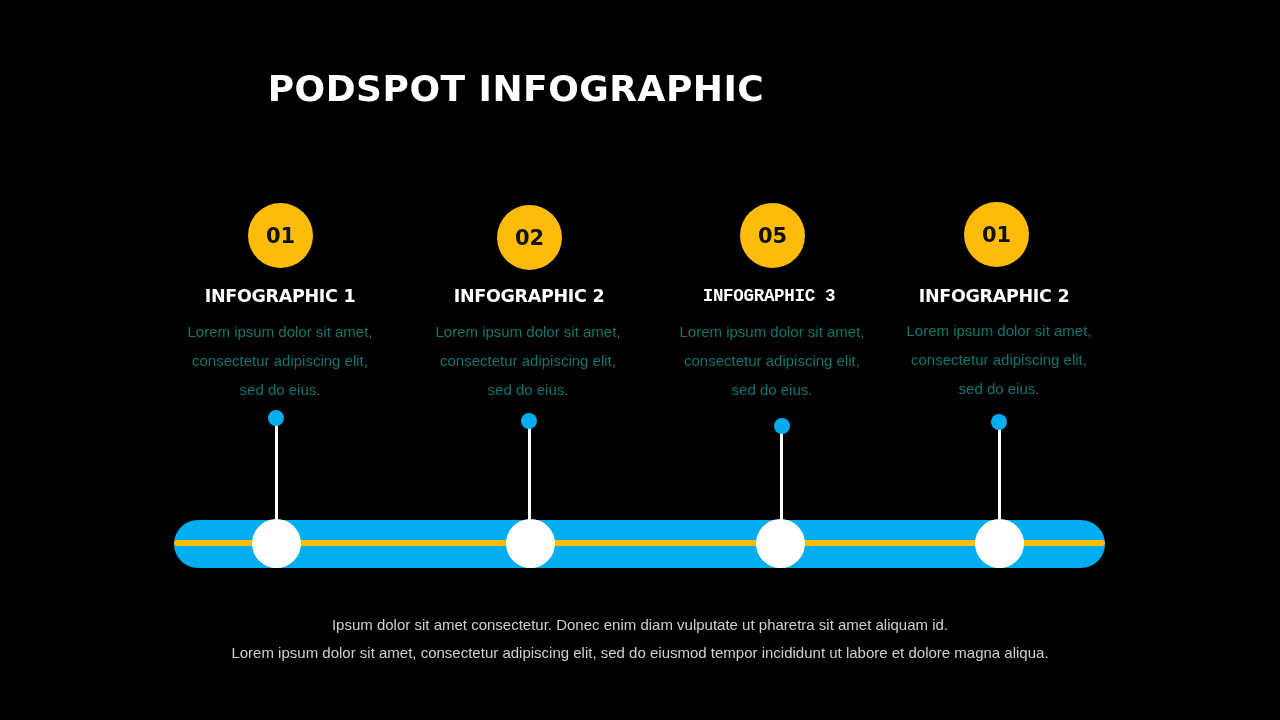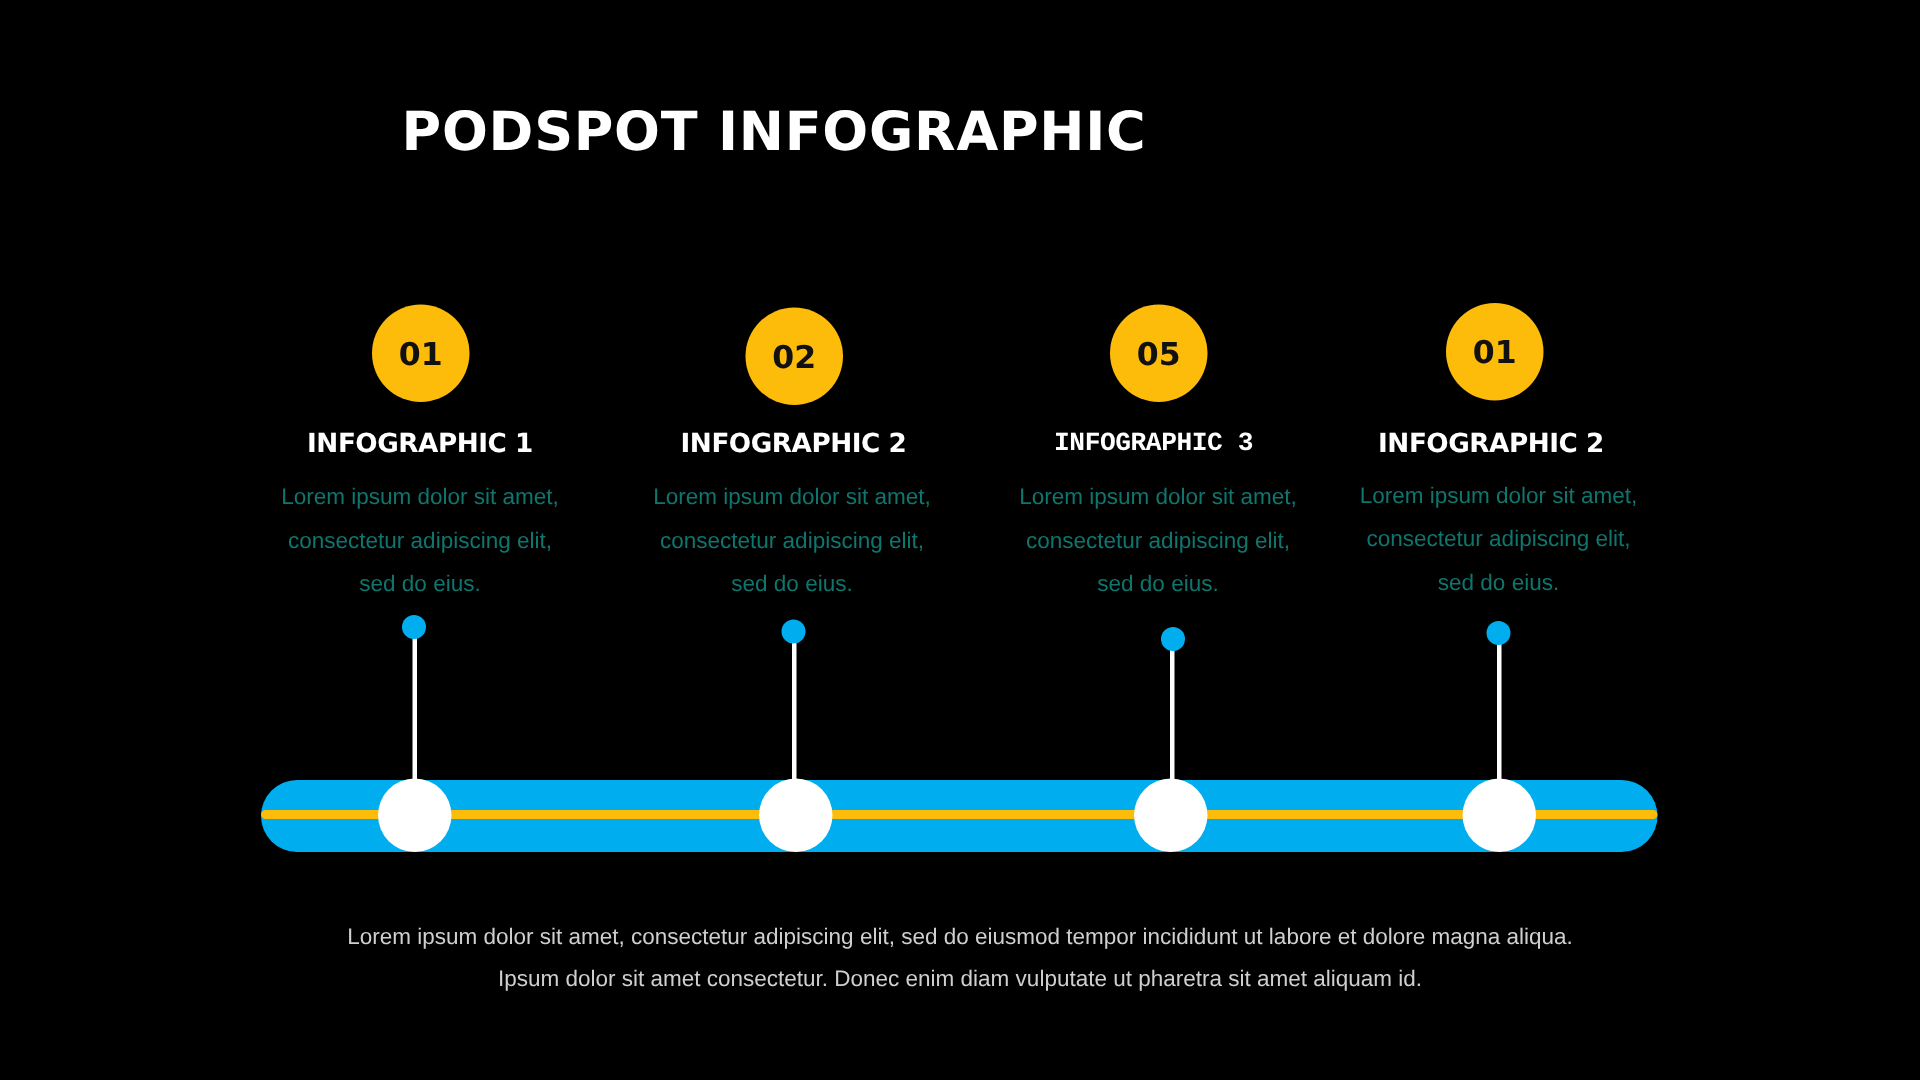--- a/index.html
+++ b/index.html
@@ -110,15 +110,15 @@
 <div class="pin" style="left:521px; top:413px;"></div>
 <div class="pin" style="left:774px; top:418px;"></div>
 <div class="pin" style="left:991px; top:414px;"></div>
 
 <div class="knob" style="left:252px; top:519px;"></div>
 <div class="knob" style="left:506px; top:519px;"></div>
 <div class="knob" style="left:756px; top:519px;"></div>
 <div class="knob" style="left:975px; top:519px;"></div>
 
 <div class="footer">
+  <div>Ipsum dolor sit amet consectetur.  Donec enim diam vulputate ut pharetra sit amet aliquam id.</div>
   <div>Lorem ipsum dolor sit amet, consectetur adipiscing elit, sed do eiusmod tempor incididunt ut labore et dolore magna aliqua.</div>
-  <div>Ipsum dolor sit amet consectetur.  Donec enim diam vulputate ut pharetra sit amet aliquam id.</div>
 </div>
 
 </body></html>

